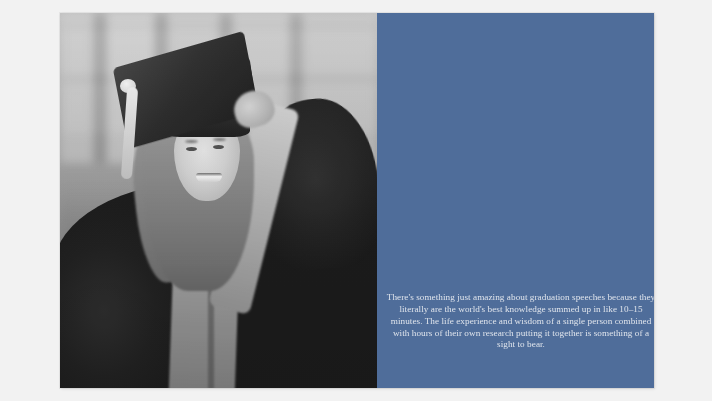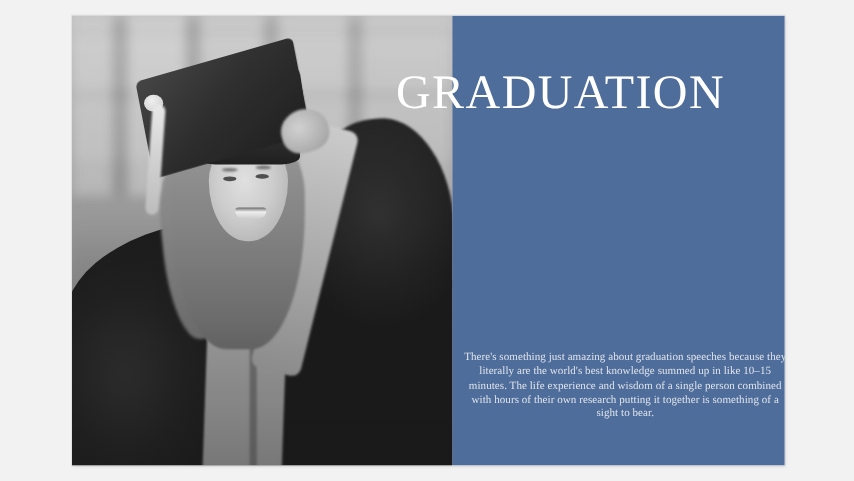--- a/index.html
+++ b/index.html
@@ -391,21 +391,20 @@
       <div class="tassel-knob"></div>
       <div class="tassel"></div>
 
       <div class="hand"></div>
       <div class="photo-grade"></div>
     </div>
 
     <div id="blue-panel"></div>
 
     <div id="title-block">
-      <div id="title-main">GRADUATION</div>
     </div>
 
     <div id="body-block">
       <p id="body-text">There's something just amazing about graduation speeches because they literally are the world's best knowledge summed up in like 10–15 minutes. The life experience and wisdom of a single person combined with hours of their own research putting it together is something of a sight to bear.</p>
     </div>
 
   </div>
 </div>
 
 </body></html>

